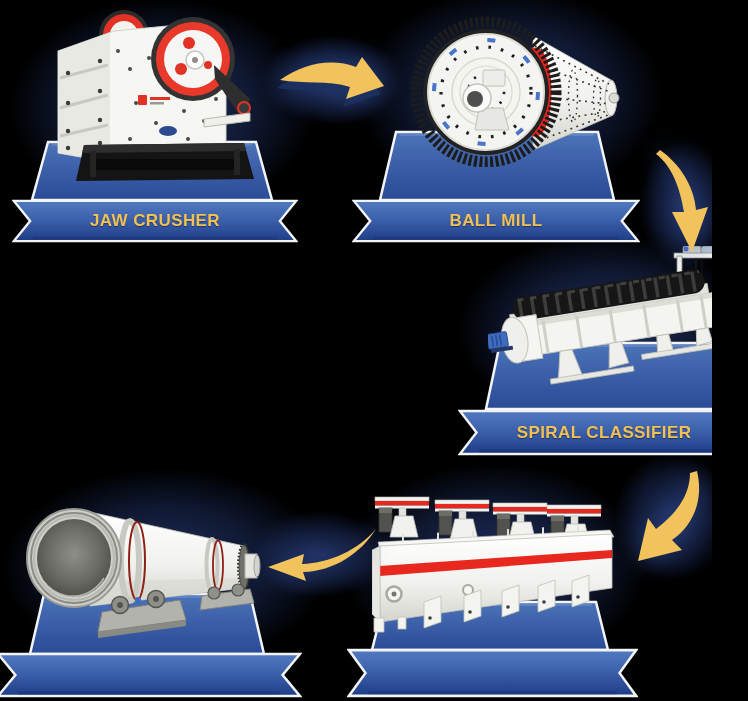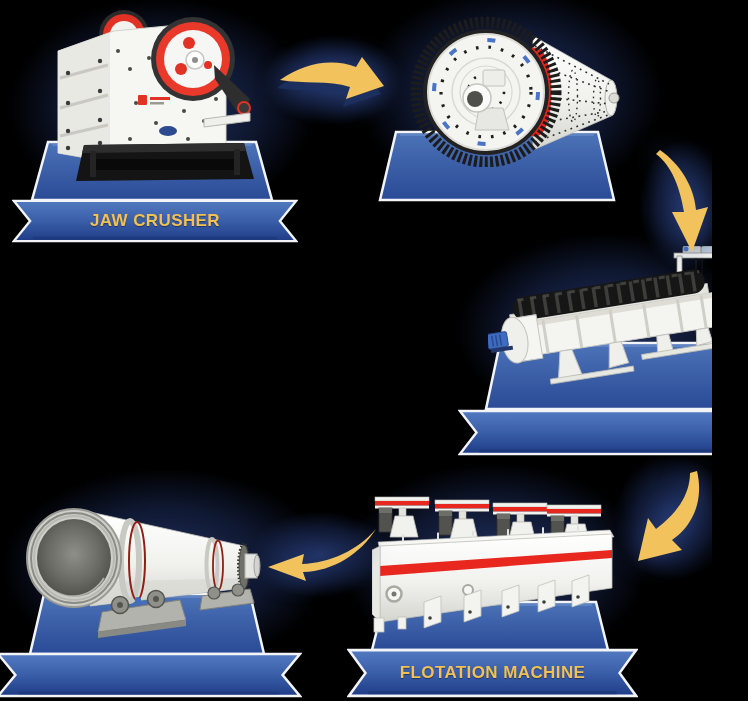--- a/index.html
+++ b/index.html
@@ -149,20 +149,27 @@
     <circle cx="103" cy="80" r="52" fill="none" stroke="#4a74c8" stroke-width="4" stroke-dasharray="8 33"></circle>
     <circle cx="103" cy="80" r="45" fill="none" stroke="#1f1f1d" stroke-width="3.2" stroke-dasharray="2.6 10"></circle>
     <circle cx="103" cy="80" r="34" fill="none" stroke="#d9d9d3" stroke-width="1.5"></circle>
     <circle cx="103" cy="80" r="26" fill="none" stroke="#d9d9d3" stroke-width="1.2"></circle>
     <circle cx="103" cy="80" r="18" fill="none" stroke="#1f1f1d" stroke-width="2.6" stroke-dasharray="2.2 8"></circle>
     <rect x="100" y="58" width="22" height="16" rx="2" fill="#ededea" stroke="#c2c2bc" stroke-width="1"></rect>
     <polygon points="96,96 120,96 126,118 92,118" fill="#e7e7e3" stroke="#c2c2bc" stroke-width="1"></polygon>
     <circle cx="94" cy="86" r="14" fill="#fbfbf9" stroke="#c6c6c0" stroke-width="1.5"></circle>
     <circle cx="92" cy="87" r="8" fill="#4f4f4b"></circle>
   </svg>
+  <div class="ribbon" style="left:352px;top:199px;width:288px;height:44px">
+    <svg class="banner" viewBox="0 0 300 46" preserveAspectRatio="none">
+      <polygon points="2,2 298,2 281,23 298,44 2,44 19,23" fill="url(#gradRib)" stroke="#f2f4f8" stroke-width="2.5" stroke-linejoin="miter"></polygon>
+      <polyline points="22,41 278,41" stroke="#1a3372" stroke-width="3" opacity="0.5"></polyline>
+    </svg>
+    <span class="ribbon-label">BALL MILL</span>
+  </div>
 
   <svg class="pedestal" style="left:484px;top:341px" width="252" height="70" viewBox="0 0 252 70">
     <polygon points="16,2 236,2 250,68 2,68" fill="url(#gradPed)" stroke="#f2f4f8" stroke-width="2.5"></polygon>
     <line x1="20" y1="5" x2="232" y2="5" stroke="#6f93cf" stroke-width="2" opacity="0.55"></line>
   </svg>
   <svg class="machine" style="left:488px;top:246px" width="260" height="148" viewBox="0 0 260 148">
     <rect x="195" y="0" width="18" height="9" rx="2" fill="#d7d7d2" stroke="#9b9b95" stroke-width="0.8"></rect>
     <rect x="213" y="0" width="15" height="8" rx="3" fill="#b9c6d8" stroke="#8f8f89" stroke-width="0.8"></rect>
     <circle cx="198" cy="3" r="2.5" fill="#4a74c8"></circle>
     <rect x="186" y="7" width="48" height="5" fill="#f3f3f0" stroke="#8f8f89" stroke-width="0.8"></rect>
@@ -198,20 +205,21 @@
       <polygon points="208,96 220,96 222,110 206,112" fill="#efefeb" stroke="#c2c2bb" stroke-width="1"></polygon>
       <rect x="56" y="122" width="84" height="5" fill="#e8e8e3" stroke="#bcbcb5" stroke-width="0.8"></rect>
       <rect x="150" y="112" width="78" height="5" fill="#e8e8e3" stroke="#bcbcb5" stroke-width="0.8"></rect>
     </g>
   </svg>
   <div class="ribbon" style="left:458px;top:409px;width:292px;height:47px">
     <svg class="banner" viewBox="0 0 300 46" preserveAspectRatio="none">
       <polygon points="2,2 298,2 281,23 298,44 2,44 19,23" fill="url(#gradRib)" stroke="#f2f4f8" stroke-width="2.5" stroke-linejoin="miter"></polygon>
       <polyline points="22,41 278,41" stroke="#1a3372" stroke-width="3" opacity="0.5"></polyline>
     </svg>
+    <span class="ribbon-label">SPIRAL CLASSIFIER</span>
   </div>
 
   <svg class="pedestal" style="left:370px;top:600px" width="240" height="52" viewBox="0 0 240 52">
     <polygon points="14,2 226,2 238,50 2,50" fill="url(#gradPed)" stroke="#f2f4f8" stroke-width="2.5"></polygon>
     <line x1="18" y1="5" x2="222" y2="5" stroke="#6f93cf" stroke-width="2" opacity="0.55"></line>
   </svg>
   <svg class="machine" style="left:372px;top:490px" width="245" height="152" viewBox="0 0 245 152">
     <defs>
       <g id="agitator">
         <rect x="0" y="0" width="54" height="4" fill="#f2f2ef" stroke="#b9b9b2" stroke-width="0.6"></rect>
@@ -257,21 +265,20 @@
         <circle cx="136" cy="117" r="1.8"></circle>
       <circle cx="172" cy="112" r="1.8"></circle>
         <circle cx="206" cy="107" r="1.8"></circle>
     </g>
   </svg>
   <div class="ribbon" style="left:347px;top:648px;width:291px;height:50px">
     <svg class="banner" viewBox="0 0 300 46" preserveAspectRatio="none">
       <polygon points="2,2 298,2 281,23 298,44 2,44 19,23" fill="url(#gradRib)" stroke="#f2f4f8" stroke-width="2.5" stroke-linejoin="miter"></polygon>
       <polyline points="22,41 278,41" stroke="#1a3372" stroke-width="3" opacity="0.5"></polyline>
     </svg>
-    <span class="ribbon-label">FLOTATION MACHINE</span>
   </div>
 
   <svg class="pedestal" style="left:28px;top:592px" width="238" height="64" viewBox="0 0 238 64">
     <polygon points="16,2 222,2 236,62 2,62" fill="url(#gradPed)" stroke="#f2f4f8" stroke-width="2.5"></polygon>
     <line x1="20" y1="5" x2="218" y2="5" stroke="#6f93cf" stroke-width="2" opacity="0.55"></line>
   </svg>
   <svg class="machine" style="left:16px;top:496px" width="250" height="142" viewBox="0 0 250 142">
     <polygon points="74,16 228,50 228,92 74,110" fill="url(#gradTube)" stroke="#c2c2bb" stroke-width="0.8"></polygon>
     <polygon points="74,86 228,82 228,92 74,110" fill="#d8d8d2" opacity="0.65"></polygon>
     <ellipse cx="114" cy="65" rx="9" ry="40" fill="none" stroke="#c9c9c3" stroke-width="6"></ellipse>

